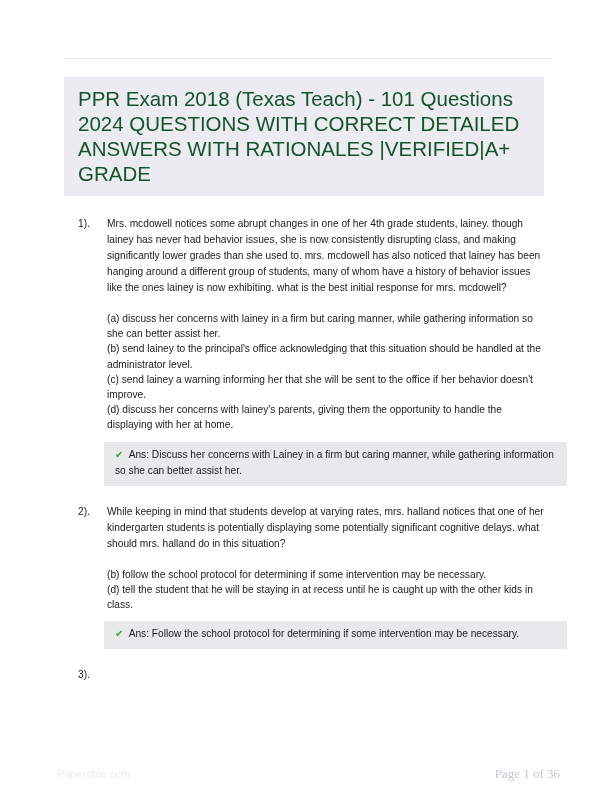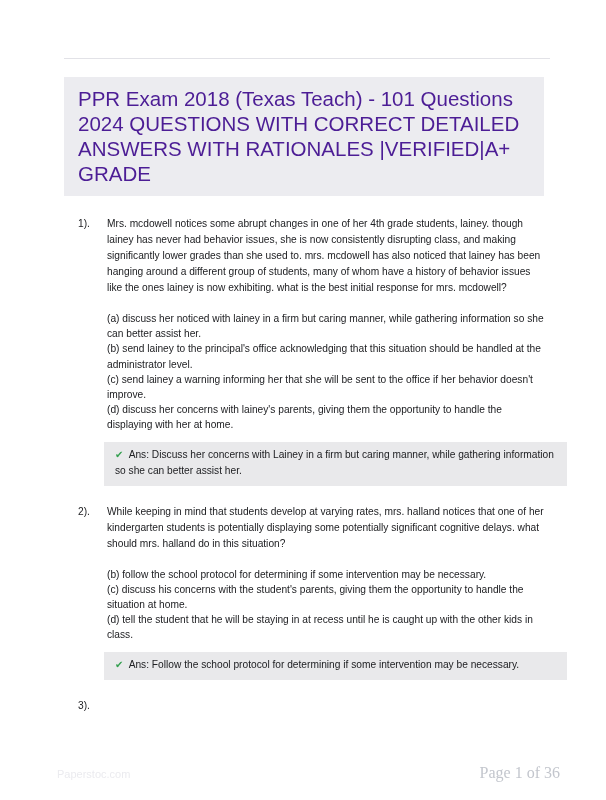--- a/index.html
+++ b/index.html
@@ -26,21 +26,21 @@
     left: 64px;
     width: 480px;
   }
   .title-block {
     margin: 0 0 20px 0;
     background: #ececf0;
     padding: 9px 14px 10px 14px;
     font-size: 20.5px;
     line-height: 25px;
     font-weight: 400;
-    color: #4c1d95;
+    color: #14532d;
   }
   .question {
     display: flex;
     margin-top: 18px;
   }
   .q-num {
     flex: none;
     width: 43px;
     padding-left: 14px;
     box-sizing: border-box;
@@ -80,57 +80,56 @@
     display: flex;
     justify-content: space-between;
     align-items: baseline;
   }
   .watermark {
     font-size: 11px;
     color: #ebebef;
   }
   .page-number {
     font-family: "Liberation Serif", serif;
-    font-size: 16px;
+    font-size: 13px;
     color: #c3c6cd;
     margin-left: 16px;
   }
 </style>
 </head>
 <body>
 
 <div class="page">
   <div class="top-divider"></div>
 
   <div class="content">
     <h1 class="title-block">PPR Exam 2018 (Texas Teach) - 101 Questions 2024 QUESTIONS WITH CORRECT DETAILED ANSWERS WITH RATIONALES |VERIFIED|A+ GRADE</h1>
     <div class="questions">
   <section class="question">
     <div class="q-num">1).</div>
     <div class="q-body">
       <p class="q-text">Mrs. mcdowell notices some abrupt changes in one of her 4th grade students, lainey. though lainey has never had behavior issues, she is now consistently disrupting class, and making significantly lower grades than she used to. mrs. mcdowell has also noticed that lainey has been hanging around a different group of students, many of whom have a history of behavior issues like the ones lainey is now exhibiting. what is the best initial response for mrs. mcdowell?</p>
       <div class="q-options">
-              <p class="option">(a) discuss her noticed with lainey in a firm but caring manner, while gathering information so she can better assist her.</p>
+              <p class="option">(a) discuss her concerns with lainey in a firm but caring manner, while gathering information so she can better assist her.</p>
               <p class="option">(b) send lainey to the principal's office acknowledging that this situation should be handled at the administrator level.</p>
               <p class="option">(c) send lainey a warning informing her that she will be sent to the office if her behavior doesn't improve.</p>
               <p class="option">(d) discuss her concerns with lainey's parents, giving them the opportunity to handle the displaying with her at home.</p>
             </div>
       <div class="answer-box">
         <span class="check">✔</span><span> Ans: Discuss her concerns with Lainey in a firm but caring manner, while gathering information so she can better assist her.</span>
       </div>
     </div>
   </section>
 
   <section class="question">
     <div class="q-num">2).</div>
     <div class="q-body">
       <p class="q-text">While keeping in mind that students develop at varying rates, mrs. halland notices that one of her kindergarten students is potentially displaying some potentially significant cognitive delays. what should mrs. halland do in this situation?</p>
       <div class="q-options">
               <p class="option">(b) follow the school protocol for determining if some intervention may be necessary.</p>
-              <p class="option">(c) discuss his concerns with the student's parents, giving them the opportunity to handle the situation at home.</p>
               <p class="option">(d) tell the student that he will be staying in at recess until he is caught up with the other kids in class.</p>
             </div>
       <div class="answer-box">
         <span class="check">✔</span><span> Ans: Follow the school protocol for determining if some intervention may be necessary.</span>
       </div>
     </div>
   </section>
 
   <section class="question">
     <div class="q-num">3).</div>

